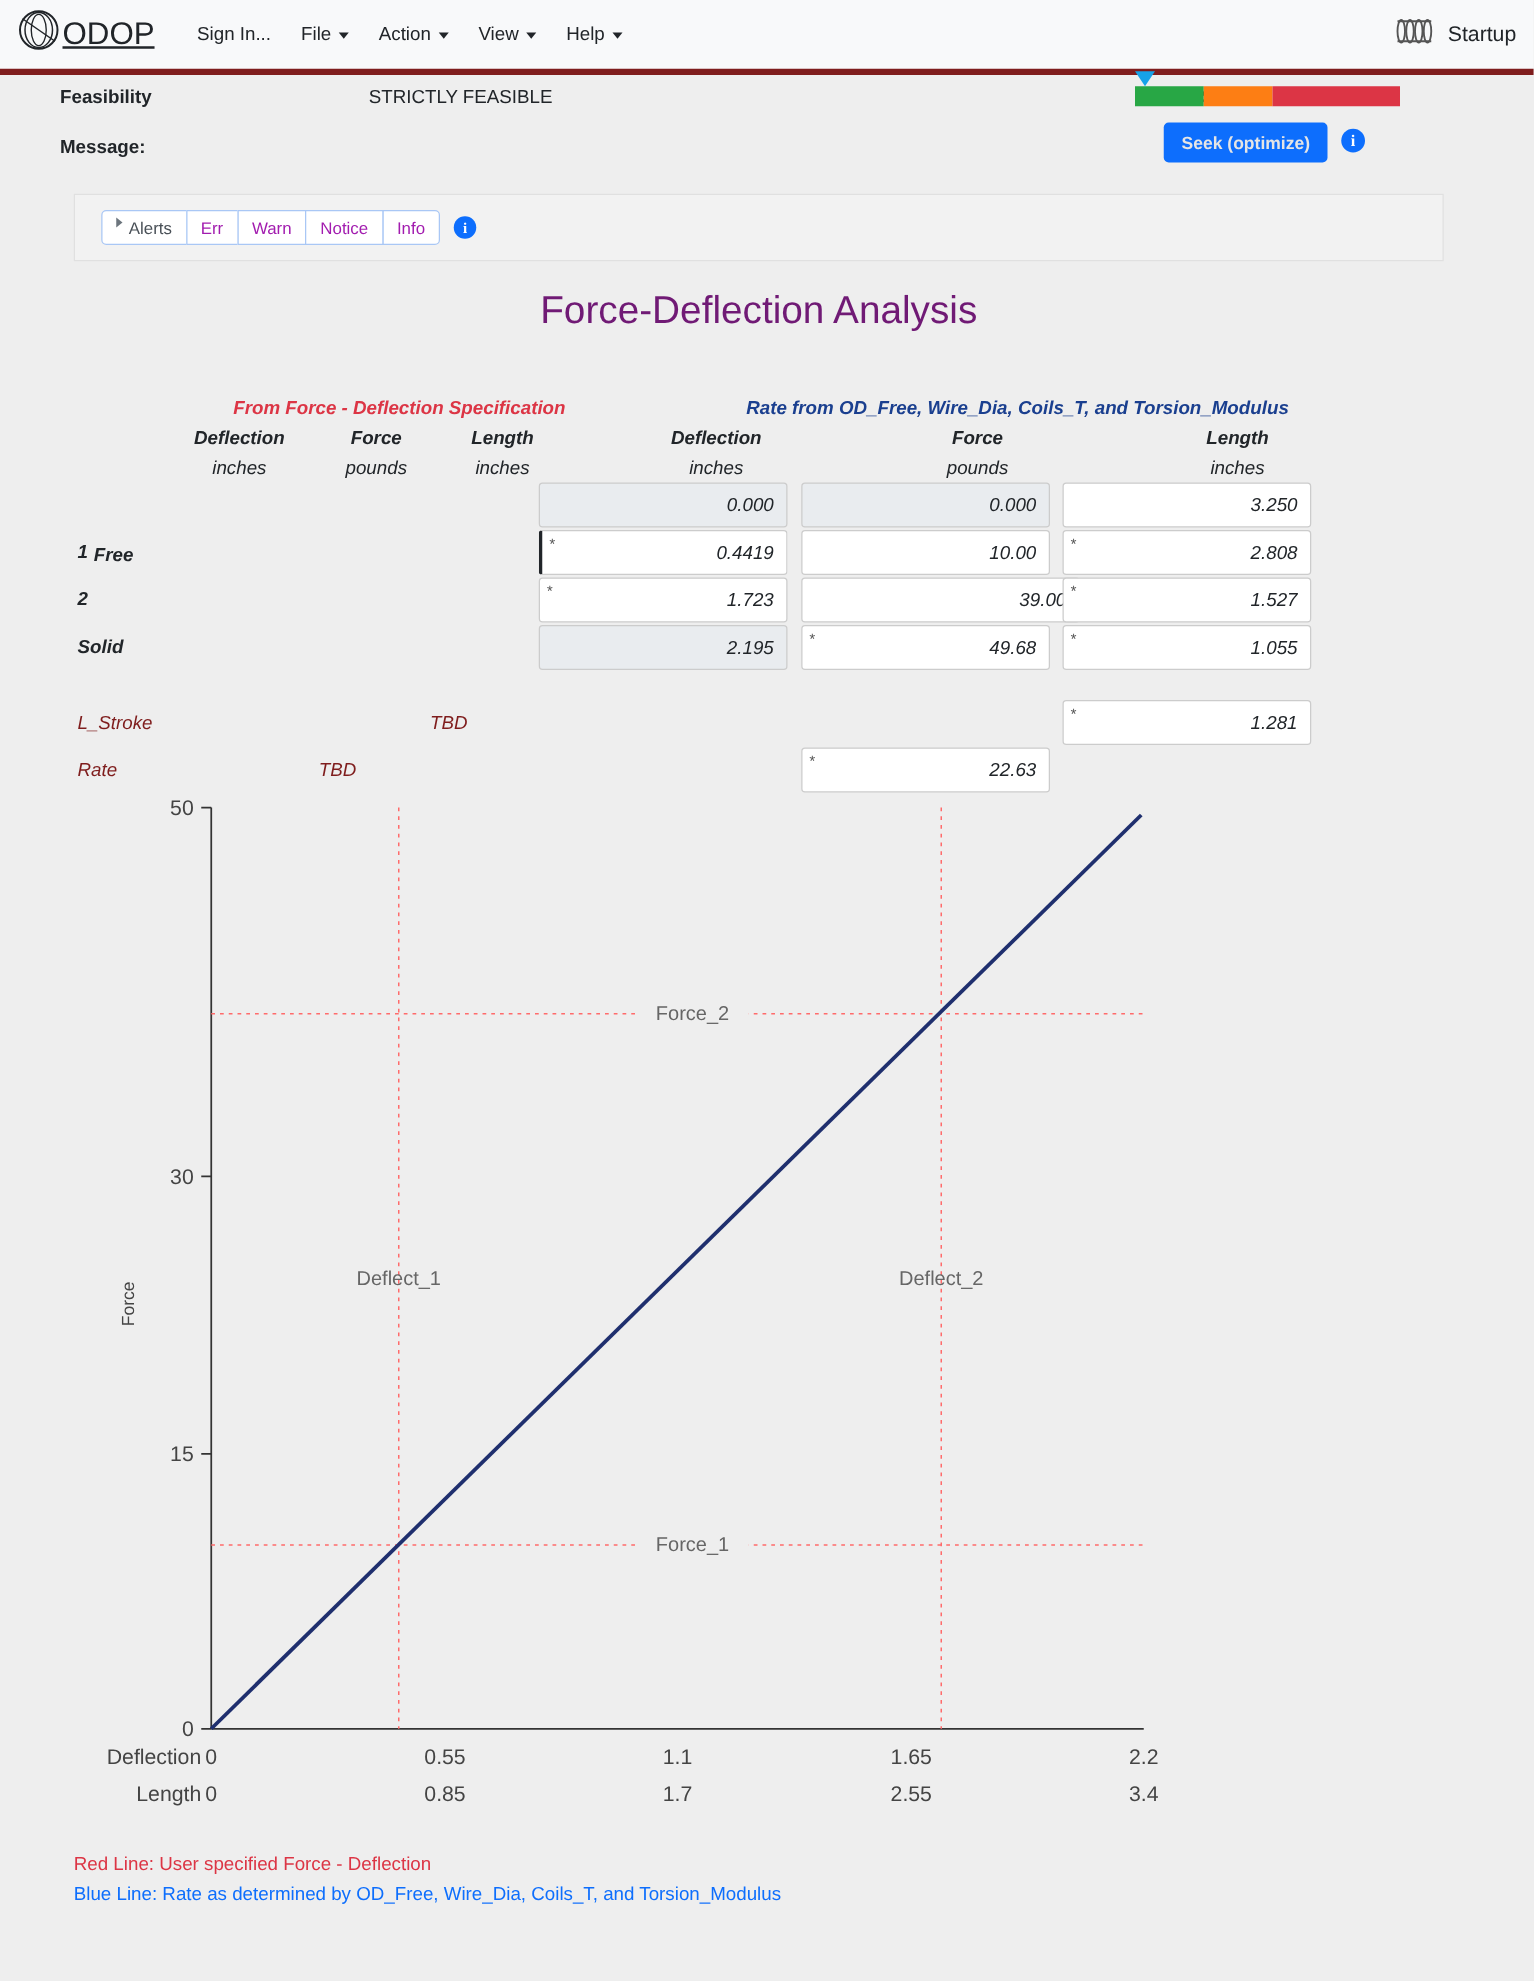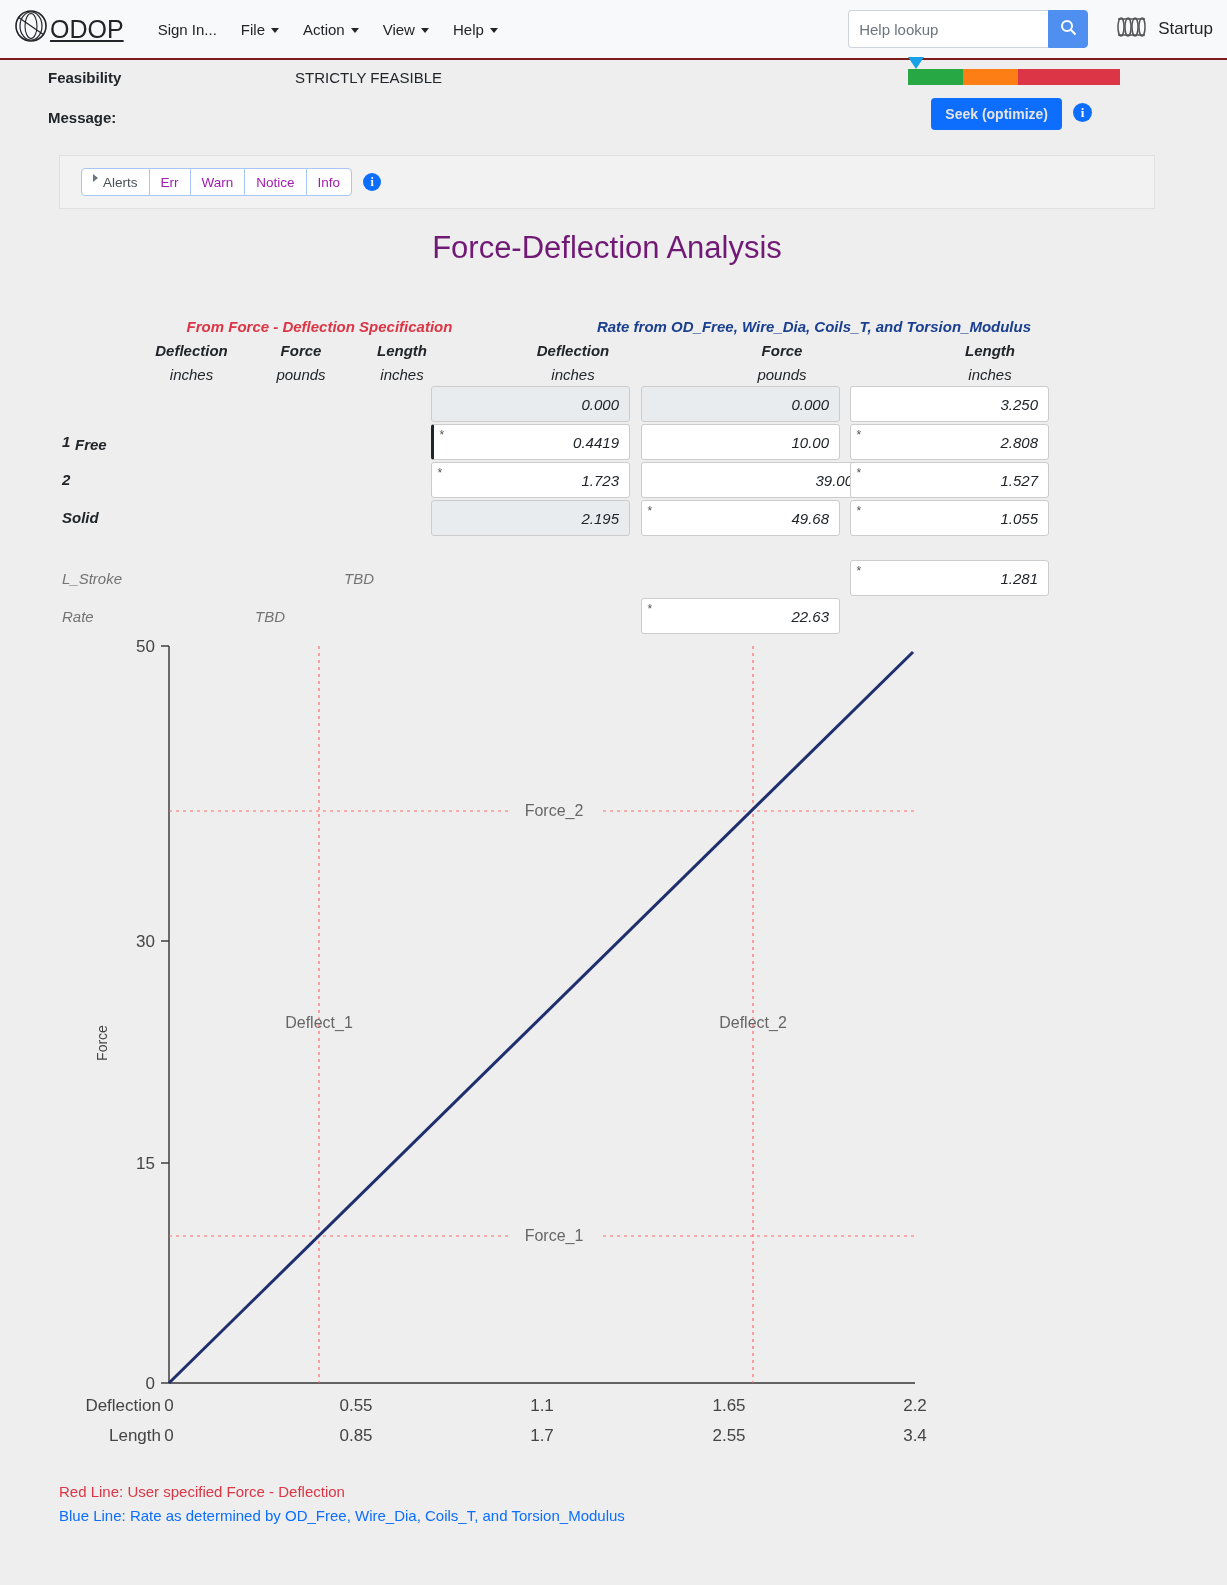--- a/index.html
+++ b/index.html
@@ -15,21 +15,21 @@
     position: relative;
   }
 
   
   .navbar {
     height: 60px;
     background: #f8f9fa;
     display: flex;
     align-items: center;
     padding: 0 14px;
-    border-bottom: 2px solid #7f1d1d;
+    border-bottom: 5px solid #7f1d1d;
   }
   .brand {
     display: flex;
     align-items: center;
     font-size: 25px;
     color: #212529;
     margin-right: 22px;
   }
   .brand-logo { margin-right: 2px; display:block; }
   .nav-link {
@@ -294,21 +294,21 @@
   .cell .star {
     position: absolute;
     left: 5px;
     top: 3px;
     font-size: 12px;
     color: #555;
   }
   .plain-label {
     position: absolute;
     font-size: 15px;
-    color: #737373;
+    color: #7f1d1d;
   }
 
   
   .chart-area {
     position: absolute;
     left: 0;
     top: 404px;
     width: 1096px;
     height: 850px;
   }
@@ -334,31 +334,20 @@
       </svg>
     </span>
     <span>ODOP</span>
   </a>
   <a class="nav-link" href="#">Sign In...</a>
   <a class="nav-link dropdown" href="#">File</a>
   <a class="nav-link dropdown" href="#">Action</a>
   <a class="nav-link dropdown" href="#">View</a>
   <a class="nav-link dropdown" href="#">Help</a>
   <div class="nav-spacer"></div>
-  <div class="search-wrap">
-    <input class="search-input" type="text" placeholder="Help lookup" style="">
-    <button class="search-btn">
-      <span>
-        <svg width="17" height="17" viewBox="0 0 17 17">
-          <circle cx="7" cy="7" r="5" fill="none" stroke="#fff" stroke-width="2"></circle>
-          <line x1="10.8" y1="10.8" x2="15.5" y2="15.5" stroke="#fff" stroke-width="2"></line>
-        </svg>
-      </span>
-    </button>
-  </div>
   <div class="startup">
     <span class="spring-icon">
       <svg width="36" height="22" viewBox="0 0 36 22">
         <g fill="none" stroke="#555" stroke-width="1.5">
           <ellipse cx="7" cy="11" rx="3" ry="9"></ellipse>
           <ellipse cx="14" cy="11" rx="3" ry="9"></ellipse>
           <ellipse cx="21" cy="11" rx="3" ry="9"></ellipse>
           <ellipse cx="28" cy="11" rx="3" ry="9"></ellipse>
           <line x1="4" y1="3" x2="31" y2="3"></line>
           <line x1="4" y1="19" x2="31" y2="19"></line>

